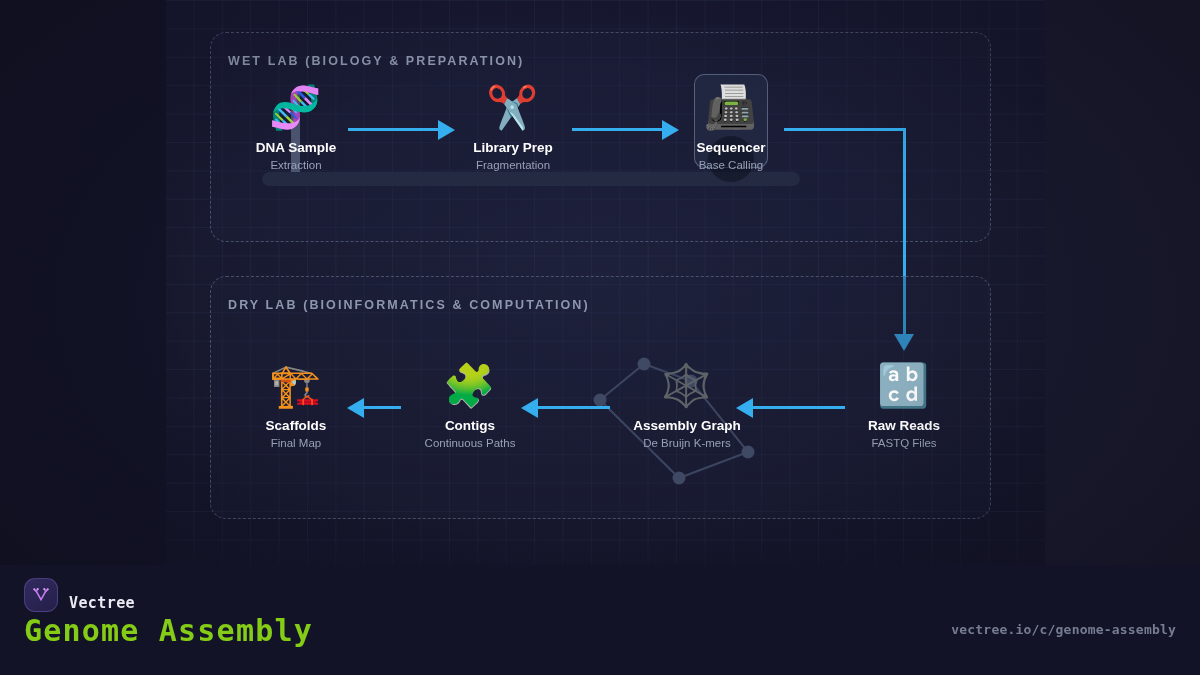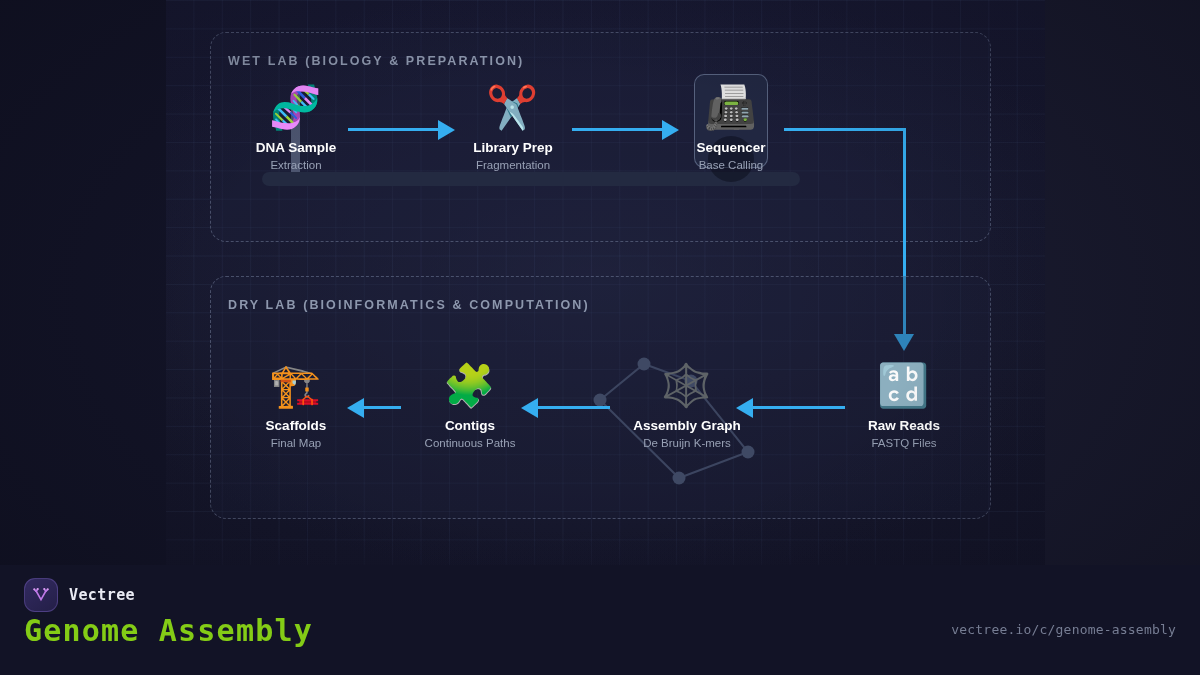--- a/index.html
+++ b/index.html
@@ -134,40 +134,40 @@
   .arrow-d { border-left:10px solid transparent; border-right:10px solid transparent; border-top:17px solid #35aef0; }
 
   
   .gdeco { position:absolute; left:0; top:0; width:1200px; height:675px; pointer-events:none; }
 
   
   #footer {
     position:absolute; left:0; bottom:0; width:1200px; height:110px;
     background:#121326;
   }
-  #brandrow { position:absolute; left:24px; top:578px; display:flex; align-items:center; gap:11px; }
+  #brandrow { position:absolute; left:24px; top:578px; display:flex; align-items:flex-end; gap:11px; }
   #logo {
     width:34px; height:34px; border-radius:11px;
     background:linear-gradient(145deg,#322a60,#241f48);
     border:1px solid rgba(150,120,230,.30);
     display:flex; align-items:center; justify-content:center;
   }
   #brandname {
     font-family:"DejaVu Sans Mono", monospace;
     font-size:15px; font-weight:700; color:#e9eaf3; letter-spacing:.4px;
   }
   #bigtitle {
     position:absolute; left:24px; top:613px;
     font-family:"DejaVu Sans Mono", monospace;
     font-size:30px; font-weight:700; color:#84cc16; letter-spacing:1.2px;
   }
   #url {
     position:absolute; right:24px; top:622px;
     font-family:"DejaVu Sans Mono", monospace;
-    font-size:13px; color:#767d93; letter-spacing:.2px;
+    font-size:13px; color:#767d93; letter-spacing:.2px;font-weight:bold;
   }
 </style>
 </head>
 <body>
 
 <div id="canvas">
   <div id="grid"></div>
   <div id="leftshade"></div>
   <div id="rightshade"></div>
 

